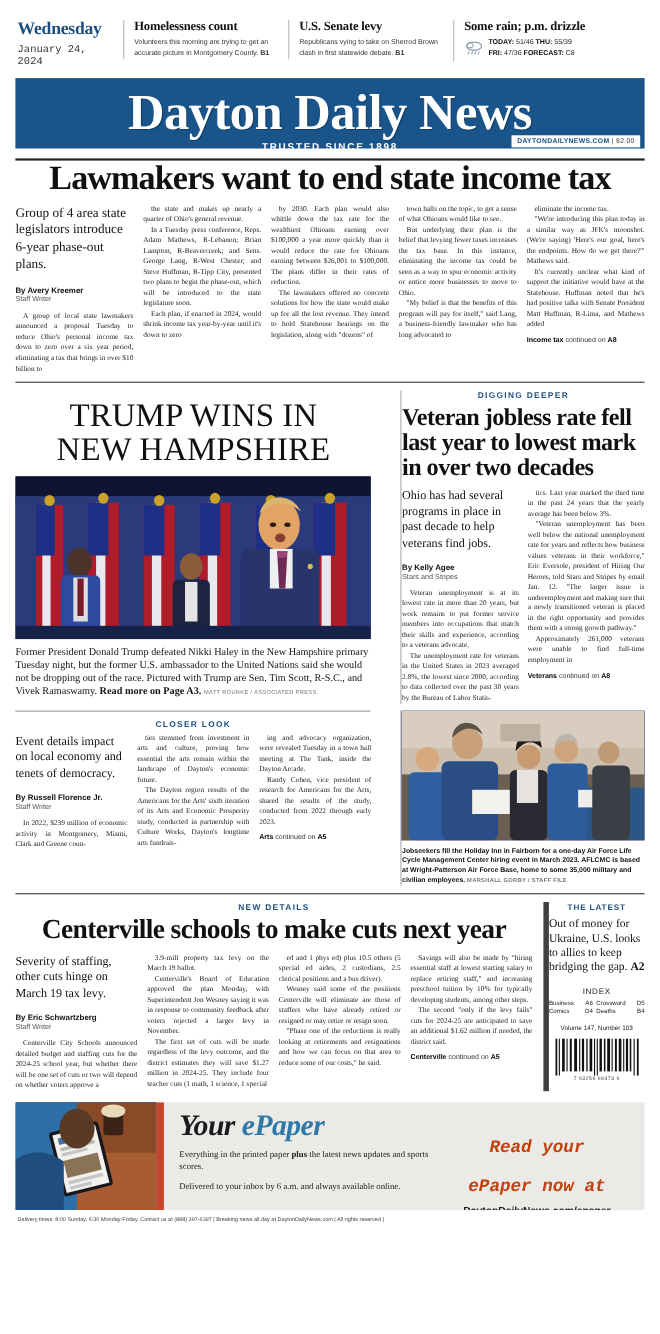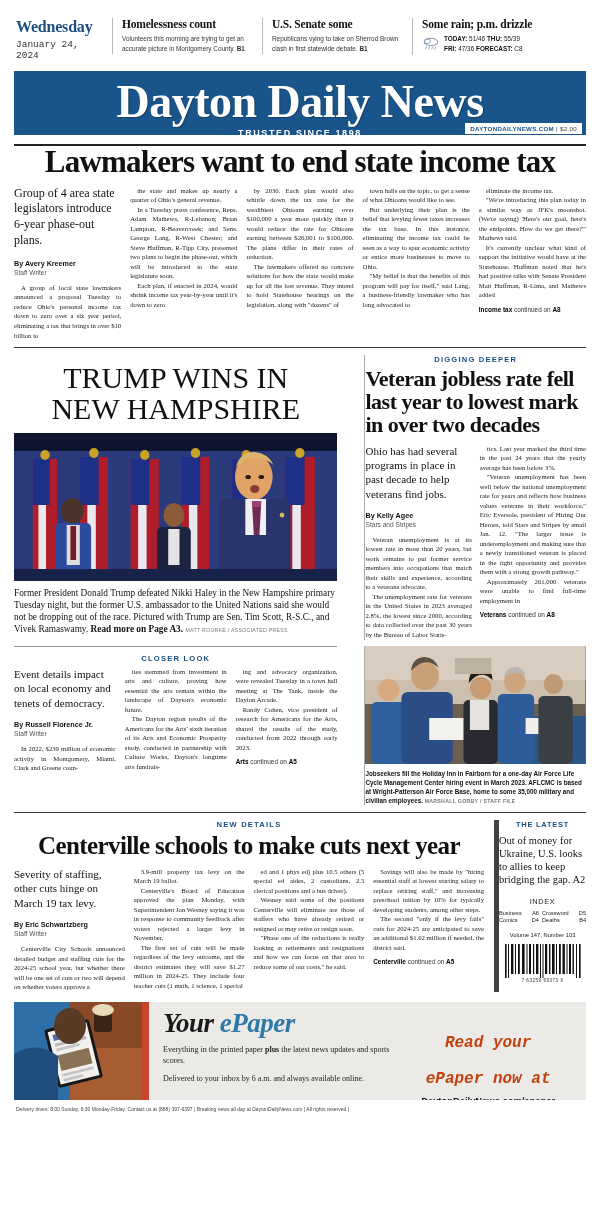--- a/index.html
+++ b/index.html
@@ -171,21 +171,21 @@
   .rail { width: 92px; border-left: 5px solid #404040; }
   .rail-kicker {
     font-family: "Liberation Sans", sans-serif;
     font-weight: bold; font-size: 7.4px; letter-spacing: 0.8px;
     color: #1b4f80; text-align: center; margin-bottom: 6px;
   }
   .rail-head {
     font-family: "Liberation Serif", serif;
     font-size: 10.5px; line-height: 1.22; color: #111;
   }
-  .rail-head b { font-weight: normal; text-align: right; }
+  .rail-head b { font-weight: bold; text-align: right; }
   .index-title {
     font-family: "Liberation Sans", sans-serif;
     font-size: 7.4px; text-align: center; margin: 10px 0 4px 0;
     letter-spacing: 0.6px; color: #222;
   }
   .index-grid {
     display: grid; grid-template-columns: auto auto auto auto;
     font-family: "Liberation Sans", sans-serif;
     font-size: 5.6px; color: #222; gap: 1px 3px;
   }
@@ -247,21 +247,21 @@
 
     <div class="sky-item w1">
       <div class="sky-head">Homelessness count</div>
       <div class="sky-sub">
         <span>Volunteers this morning are trying to get an accurate picture in Montgomery County.</span>
         <b>B1</b>
       </div>
     </div>
 
     <div class="sky-item w2">
-      <div class="sky-head">U.S. Senate some</div>
+      <div class="sky-head">U.S. Senate levy</div>
       <div class="sky-sub">
         <span>Republicans vying to take on Sherrod Brown clash in first statewide debate.</span>
         <b>B1</b>
       </div>
     </div>
 
     <div class="sky-item w3">
       <div class="sky-head">Some rain; p.m. drizzle</div>
       <div class="wx-row">
         <div class="wx-icon">

